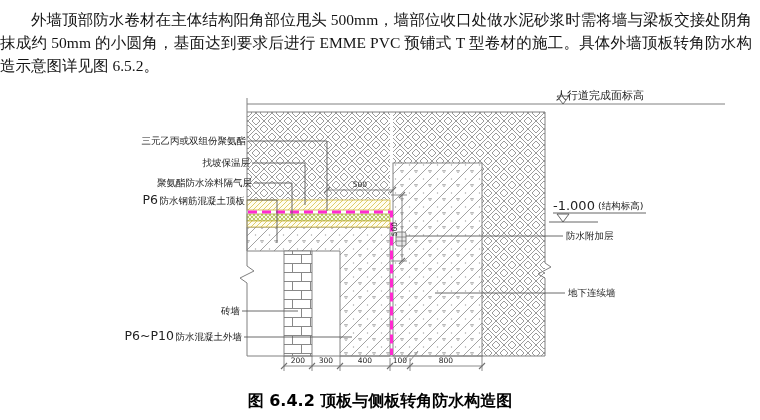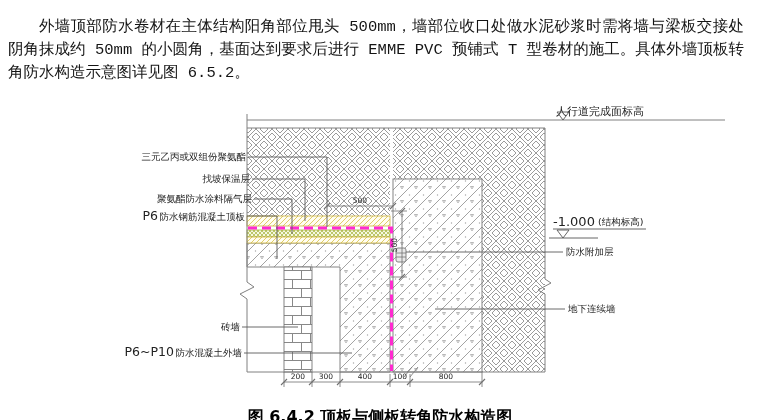--- a/index.html
+++ b/index.html
@@ -1,20 +1,20 @@
 <!DOCTYPE html>
 <html><head>
 <meta charset="utf-8">
 <style>
   html,body{margin:0;padding:0;background:#ffffff;width:760px;height:420px;overflow:hidden;
     font-family:"DejaVu Sans",sans-serif;color:#111;}
   .page{width:760px;height:420px;position:relative;background:#fff;}
-  .para{height:88px;box-sizing:border-box;margin:8px;padding:8px 8px 0 0;
+  .para{height:88px;box-sizing:border-box;margin:0;padding:8px 8px 0 0;
     font-size:15.5px;line-height:23px;text-indent:2em;text-align:justify;
-    font-family:Liberation Mono, monospace;color:#141414;}
+    font-family:Liberation Serif, serif;color:#141414;}
   .figwrap{width:760px;height:296px;position:relative;}
   svg{display:block;}
   .caption{margin-top:7px;text-align:center;font-weight:bold;font-size:16px;
     font-family:"DejaVu Sans",sans-serif;color:#000;}
   svg text{font-family:"DejaVu Sans",sans-serif;fill:#222;}
 </style>
 </head>
 <body>
 
 <div class="page">

